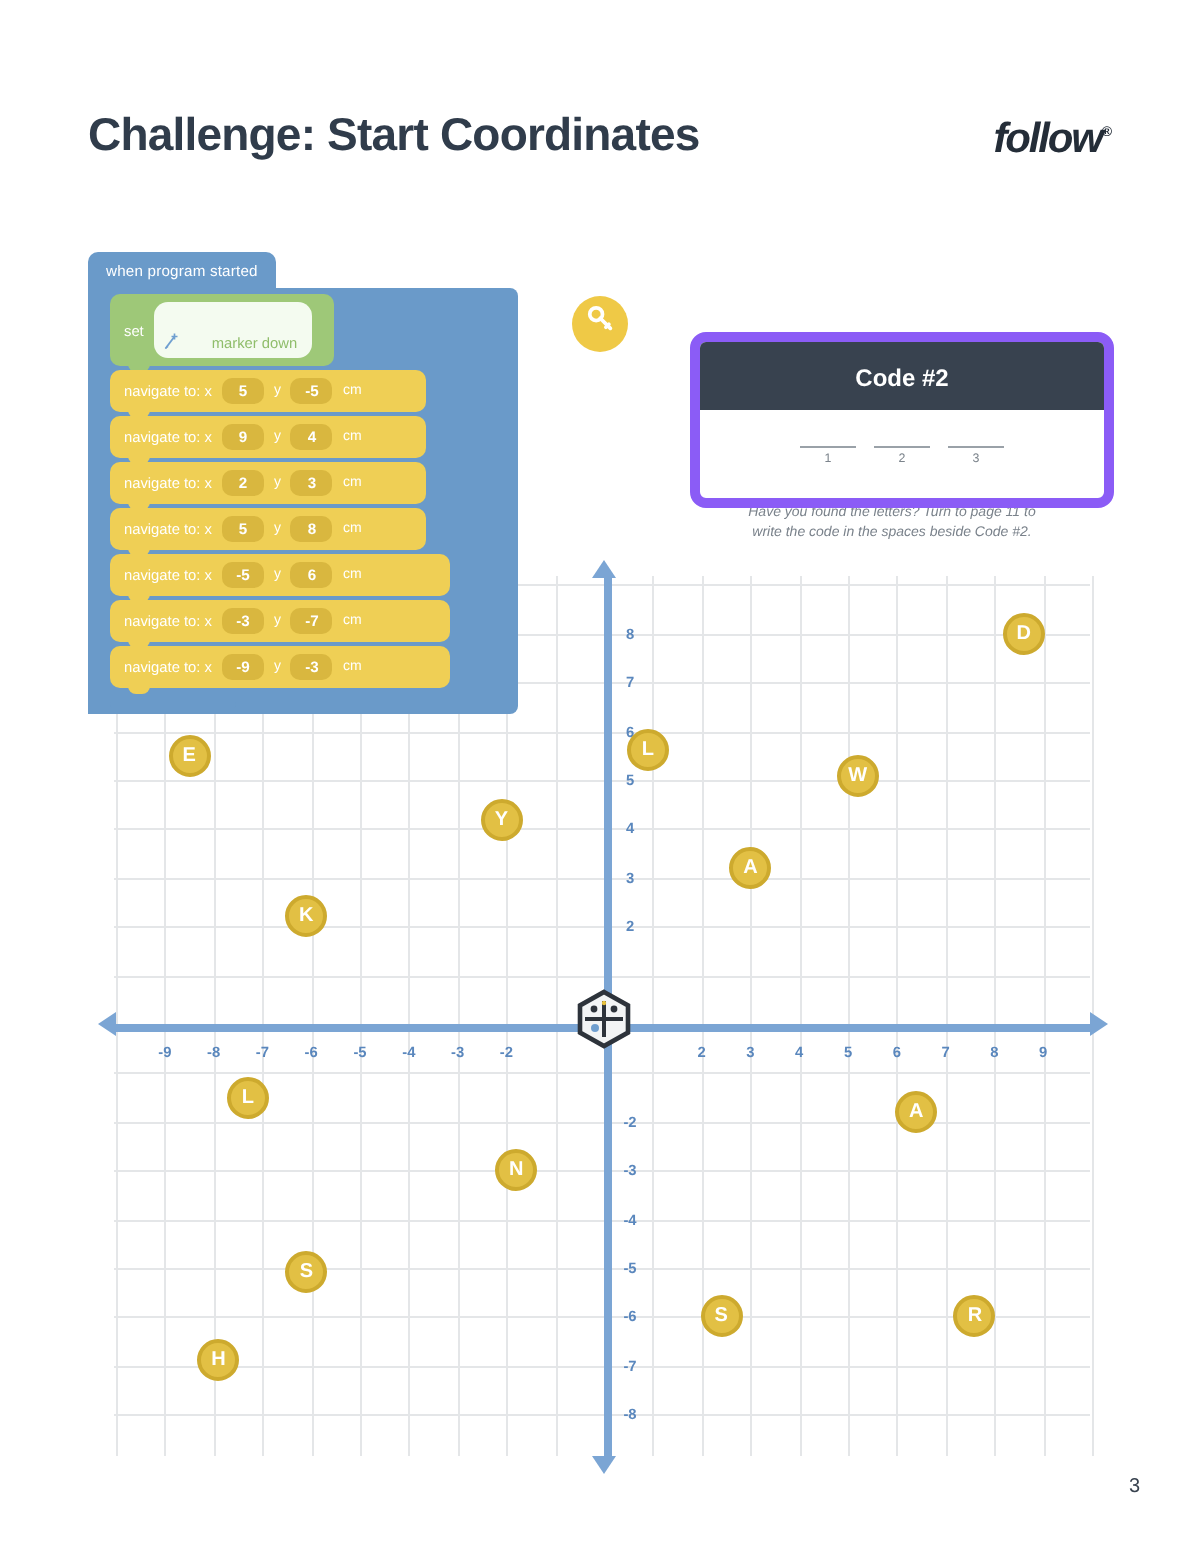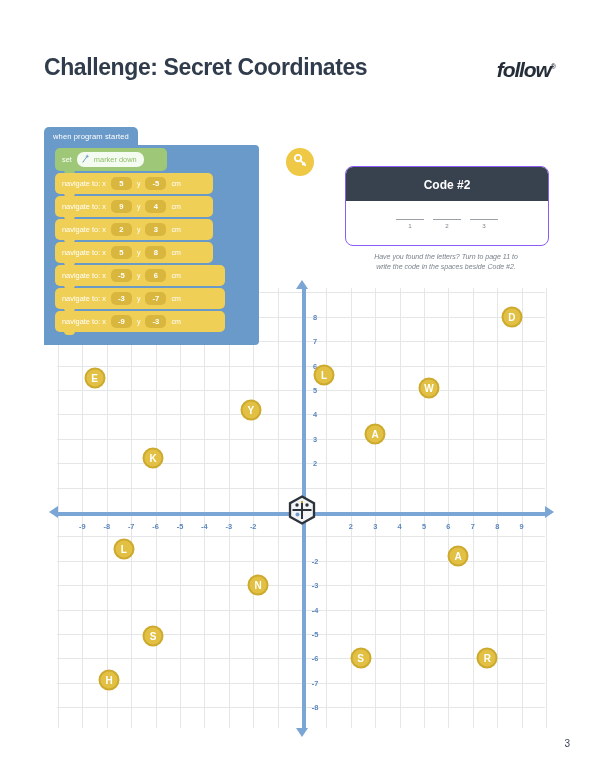--- a/index.html
+++ b/index.html
@@ -121,37 +121,37 @@
     padding: 2px 0;
     min-width: 21px;
     text-align: center;
     font-size: 7.6px;
     font-weight: bold;
     color: #ffffff;
   }
   .white-pill {
     background: #f4fbf0;
     border-radius: 7px;
-    padding: 2px 7px 2px 5px;
+    padding: 15px 7px 2px 5px;
     display: flex;
     align-items: center;
-    gap: 3px;
+    gap: 15px;
     color: #8fbd6a;
     font-size: 7.4px;
   }
   .unit { color: #ffffff; font-size: 7px; }
   .lbl-y { font-size: 7px; }
 
   
   #code-card {
     position: absolute;
     left: 345px;
     top: 166px;
     width: 202px;
-    border: 1px solid #8b5cf6;
+    border: 5px solid #8b5cf6;
     border-radius: 8px;
     background: #ffffff;
     overflow: hidden;
     z-index: 5;
   }
   #code-card-header {
     background: #38424f;
     color: #ffffff;
     text-align: center;
     font-size: 12px;
@@ -262,21 +262,21 @@
     position: absolute;
     right: 30px;
     bottom: 22px;
     font-size: 10px;
     color: #38424f;
   }
 </style>
 </head>
 <body>
 
-<div id="page-title">Challenge: Secret Coordinates</div>
+<div id="page-title">Challenge: Start Coordinates</div>
 
 <div id="brand-logo"><span>follow</span><span class="tm">®</span></div>
 
 <div id="intro">
 </div>
 
 <div id="program">
   <div class="hat-block">
     <span>when program started</span>
   </div>

